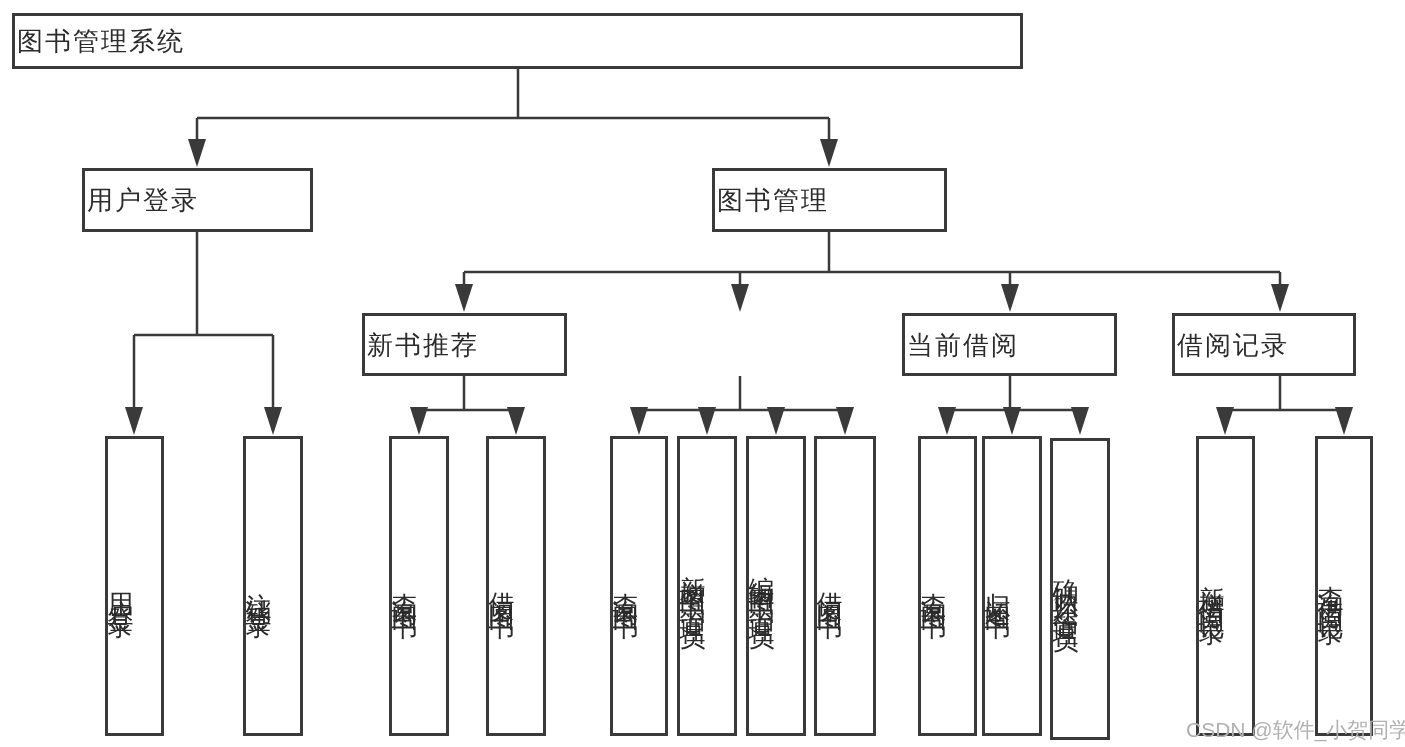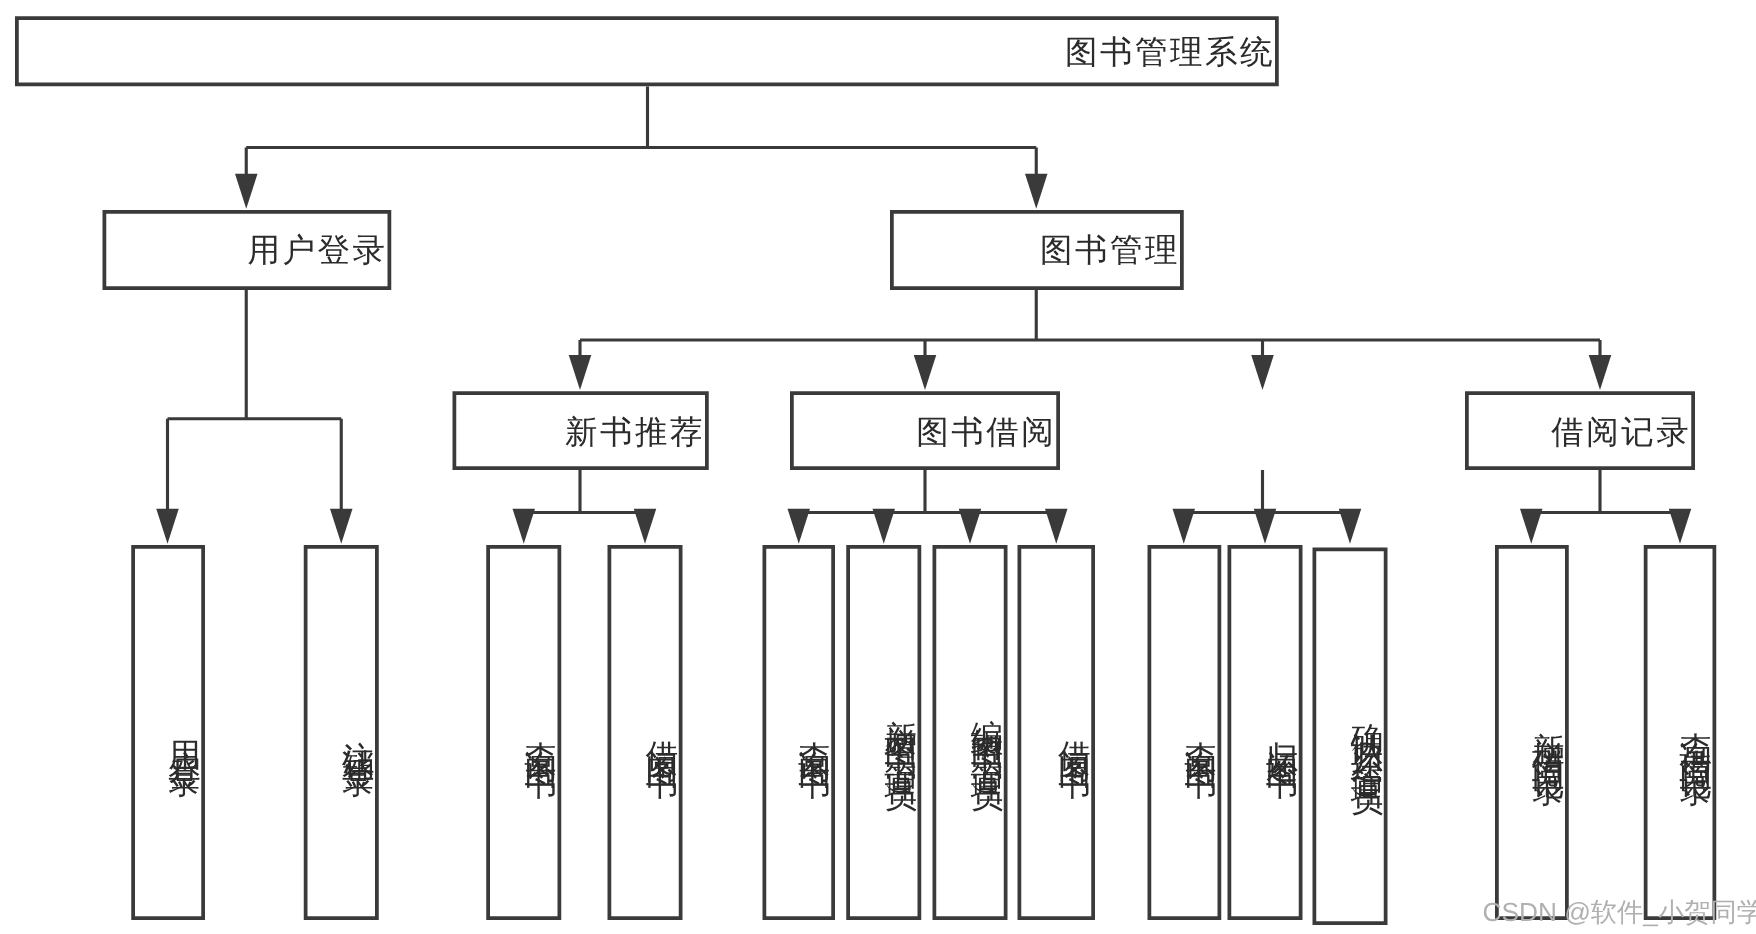--- a/index.html
+++ b/index.html
@@ -25,21 +25,21 @@
     left:0;top:0;
     z-index:1;
   }
   .box{
     position:absolute;
     box-sizing:border-box;
     border:3px solid var(--line);
     background:#fff;
     display:flex;
     align-items:center;
-    justify-content:flex-end;
+    justify-content:flex-start;
     z-index:2;
   }
   .box span{
     color:var(--text);
     font-size:26px;
     line-height:1;
     white-space:nowrap;
   }
   .h span{
     letter-spacing:2px;
@@ -119,22 +119,22 @@
   <div class="box h" style="left:82px;top:168px;width:231px;height:64px">
     <span>用户登录</span>
   </div>
   <div class="box h" style="left:362px;top:313px;width:205px;height:63px">
     <span>新书推荐</span>
   </div>
 
   <div class="box h" style="left:712px;top:168px;width:235px;height:64px">
     <span>图书管理</span>
   </div>
-  <div class="box h" style="left:632px;top:313px;width:216px;height:63px">
-    <span>图书借阅</span>
+  <div class="box h" style="left:902px;top:313px;width:215px;height:63px">
+    <span>当前借阅</span>
   </div>
   <div class="box h" style="left:1172px;top:313px;width:184px;height:63px">
     <span>借阅记录</span>
   </div>
 
   <div class="box v" style="left:105px;top:436px;width:59px;height:300px">
     <span>用户登录</span>
   </div>
   <div class="box v" style="left:243px;top:436px;width:60px;height:300px">
     <span>注销登录</span>

